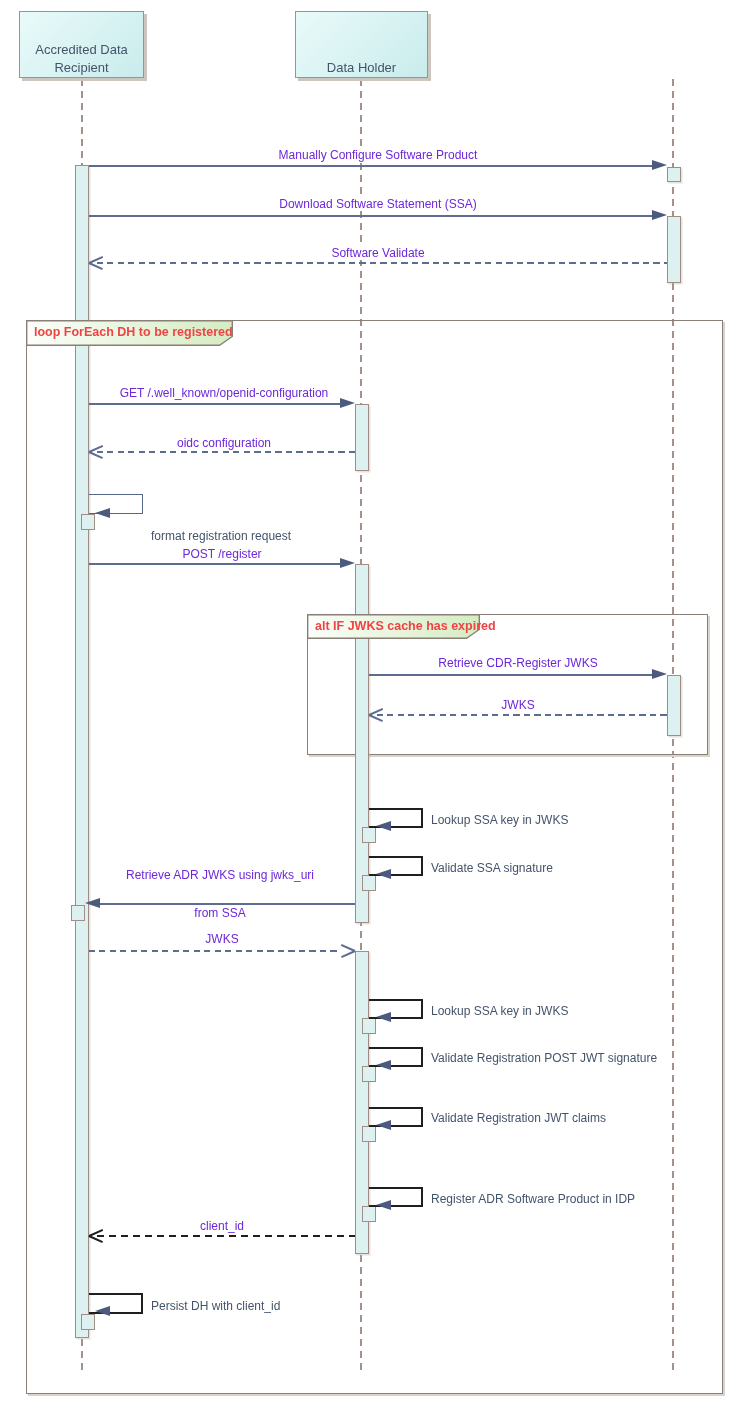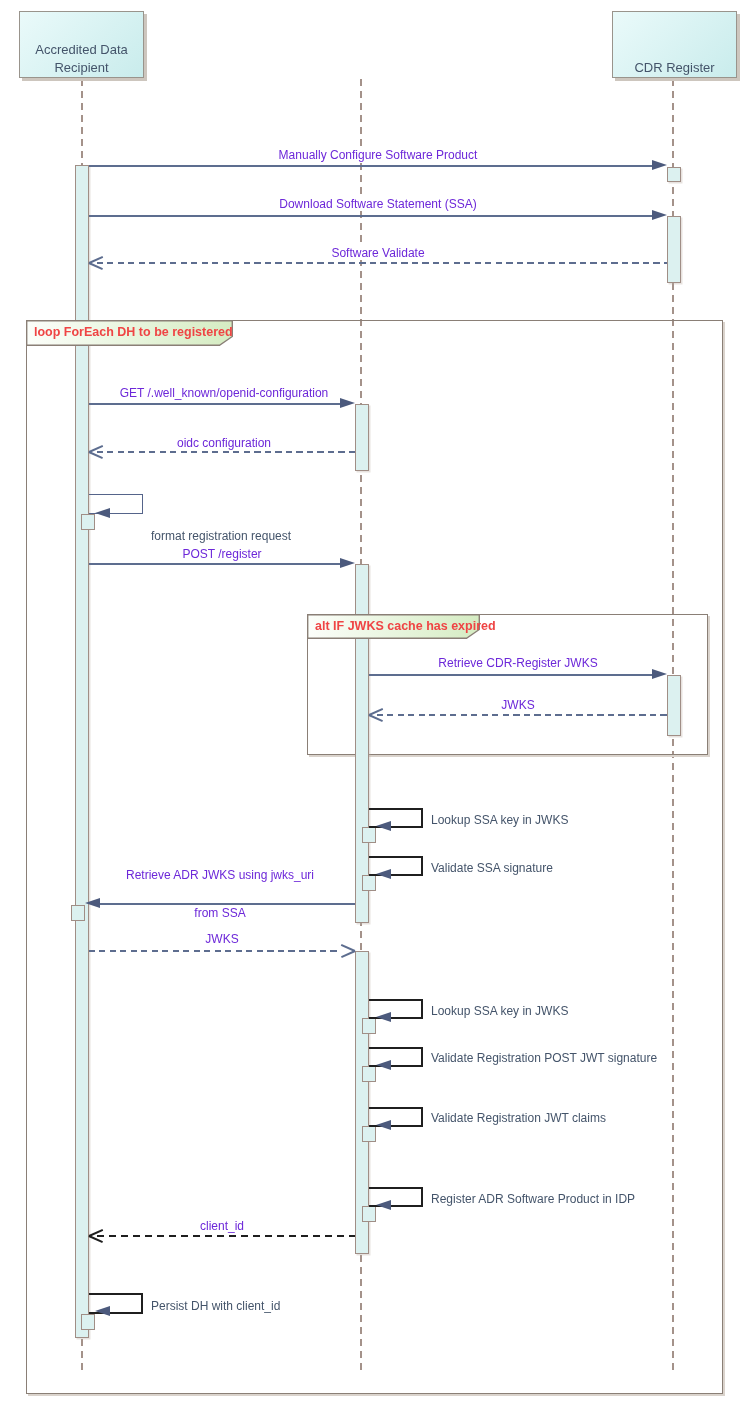--- a/index.html
+++ b/index.html
@@ -103,22 +103,22 @@
   <div class="nested" style="left:71px;top:905px;"></div>
   <div class="nested" style="left:362px;top:1018px;"></div>
   <div class="nested" style="left:362px;top:1066px;"></div>
   <div class="nested" style="left:362px;top:1126px;"></div>
   <div class="nested" style="left:362px;top:1206px;"></div>
   <div class="nested" style="left:81px;top:1314px;"></div>
 
   <div class="participant" style="left:19px;width:125px;">
     <span>Accredited Data Recipient</span>
   </div>
-  <div class="participant" style="left:612px;width:125px;">
-    <span>CDR Register</span>
+  <div class="participant" style="left:295px;width:133px;">
+    <span>Data Holder</span>
   </div>
 
   <div class="l sol" style="left:89px;top:165px;width:563px;"></div>
   <div class="tri-r" style="left:652px;top:159.5px;"></div>
   <div class="ml" style="left:378px;top:148px;">Manually Configure Software Product</div>
 
   <div class="l sol" style="left:89px;top:215px;width:563px;"></div>
   <div class="tri-r" style="left:652px;top:209.5px;"></div>
   <div class="ml" style="left:378px;top:197px;">Download Software Statement (SSA)</div>
 

